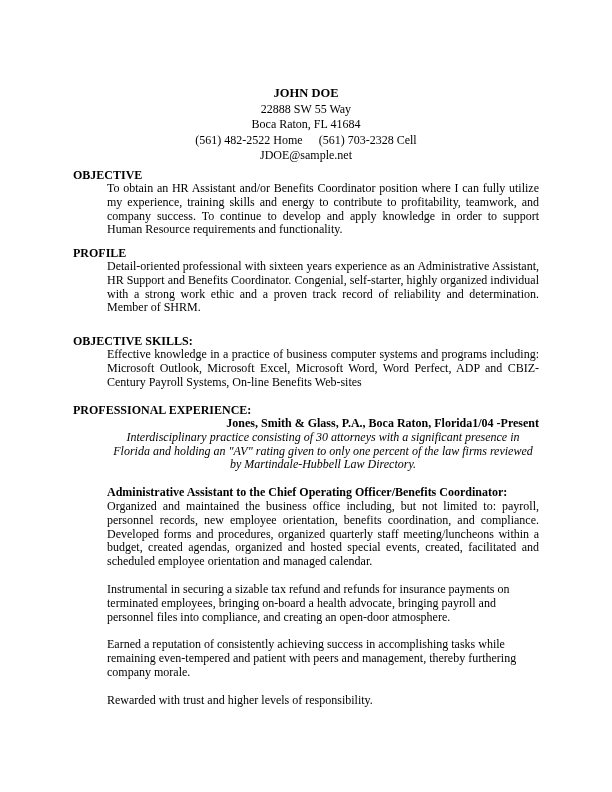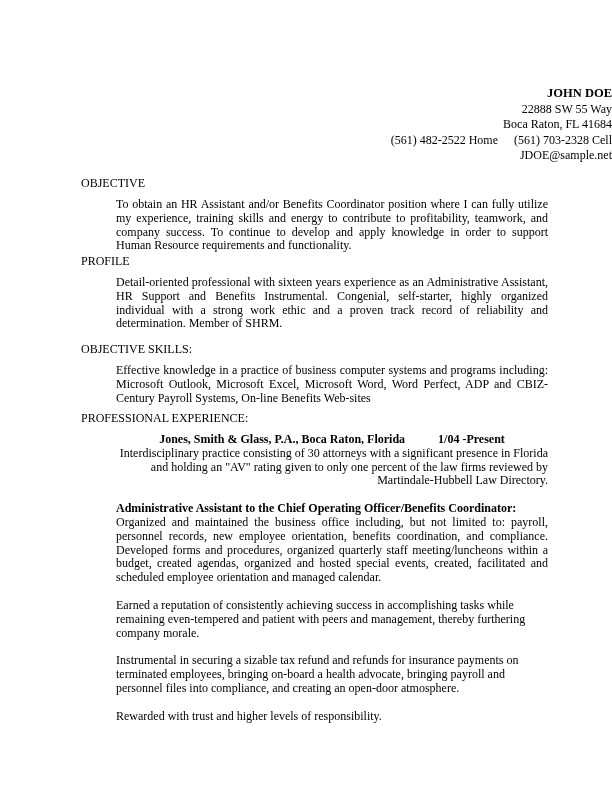--- a/index.html
+++ b/index.html
@@ -3,29 +3,29 @@
 <meta charset="utf-8">
 <style>
   html, body { margin: 0; padding: 0; background: #ffffff; }
   body {
     width: 612px; height: 792px; position: relative; overflow: hidden;
     font-family: "Liberation Serif", "DejaVu Serif", serif;
     color: #000; font-size: 12px; line-height: 13.8px;
   }
   .page { position: absolute; left: 0; top: 0; width: 612px; height: 792px; }
   .header { position: absolute; top: 86px; left: 0; width: 612px; text-align: center; }
-  .header div { line-height: 15.5px; font-size: 12px; text-align: right; }
+  .header div { line-height: 15.5px; font-size: 12px; }
   .header .name { font-weight: bold; font-size: 12.5px; }
   .header .phones span + span { margin-left: 16px; }
   .section { position: absolute; left: 73px; width: 470px; }
-  .section h2 { margin: 8px; font-size: 12px; font-weight: normal; line-height: 14px; }
-  .section .body { margin-left: 43px; width: 432px; text-align: justify; }
+  .section h2 { margin: 0; font-size: 12px; font-weight: bold; line-height: 14px; }
+  .section .body { margin-left: 34px; width: 432px; text-align: justify; }
   .section .body p { margin: 0; }
-  .job-line { display: flex; justify-content: center; font-weight: bold; width: 432px; gap: 33px; }
-  .italic { text-align: right; }
+  .job-line { display: flex; justify-content: flex-end; font-weight: bold; width: 432px; }
+  .italic { font-style: italic; text-align: center; }
   .role { font-weight: bold; margin-top: 14px !important; }
   .para-gap { margin-top: 14px !important; }
   .left { text-align: left; }
 </style>
 </head>
 <body>
 
 <div class="page">
 
   <div class="header">
@@ -41,40 +41,40 @@
   <div class="section" style="top:168px;">
     <h2>OBJECTIVE</h2>
     <div class="body">
         <p>To obtain an HR Assistant and/or Benefits Coordinator position where I can fully utilize my experience, training skills and energy to contribute to profitability, teamwork, and company success.  To continue to develop and apply knowledge in order to support Human Resource requirements and functionality.</p>
       </div>
   </div>
 
   <div class="section" style="top:246px;">
     <h2>PROFILE</h2>
     <div class="body">
-        <p>Detail-oriented professional with sixteen years experience as an Administrative Assistant, HR Support and Benefits Instrumental.  Congenial, self-starter, highly organized individual with a strong work ethic and a proven track record of reliability and determination.  Member of SHRM.</p>
+        <p>Detail-oriented professional with sixteen years experience as an Administrative Assistant, HR Support and Benefits Coordinator.  Congenial, self-starter, highly organized individual with a strong work ethic and a proven track record of reliability and determination.  Member of SHRM.</p>
       </div>
   </div>
 
   <div class="section" style="top:334px;">
     <h2>OBJECTIVE SKILLS:</h2>
     <div class="body">
         <p>Effective knowledge in a practice of business computer systems and programs including: Microsoft Outlook, Microsoft Excel, Microsoft Word, Word Perfect, ADP and CBIZ-Century Payroll Systems, On-line Benefits Web-sites</p>
       </div>
   </div>
 
   <div class="section" style="top:403px;">
     <h2>PROFESSIONAL EXPERIENCE:</h2>
     <div class="body">
       <div class="job-line">
         <span>Jones, Smith &amp; Glass, P.A., Boca Raton, Florida</span>
         <span>1/04 -Present</span>
       </div>
       <p class="italic">Interdisciplinary practice consisting of 30 attorneys with a significant presence in Florida and holding an "AV" rating given to only one percent of the law firms reviewed by Martindale-Hubbell Law Directory.</p>
       <p class="role">Administrative Assistant to the Chief Operating Officer/Benefits Coordinator:</p>
       <p>Organized and maintained the business office including, but not limited to: payroll, personnel records, new employee orientation, benefits coordination, and compliance. Developed forms and procedures, organized quarterly staff meeting/luncheons within a budget, created agendas, organized and hosted special events, created, facilitated and scheduled employee orientation and managed calendar.</p>
+      <p class="para-gap left">Instrumental in securing a sizable tax refund and refunds for insurance payments on terminated employees, bringing on-board a health advocate, bringing payroll and personnel files into compliance, and creating an open-door atmosphere.</p>
       <p class="para-gap left">Earned a reputation of consistently achieving success in accomplishing tasks while remaining even-tempered and patient with peers and management, thereby furthering company morale.</p>
-      <p class="para-gap left">Instrumental in securing a sizable tax refund and refunds for insurance payments on terminated employees, bringing on-board a health advocate, bringing payroll and personnel files into compliance, and creating an open-door atmosphere.</p>
       <p class="para-gap left">Rewarded with trust and higher levels of responsibility.</p>
     </div>
   </div>
 
 </div>
 
 </body></html>

